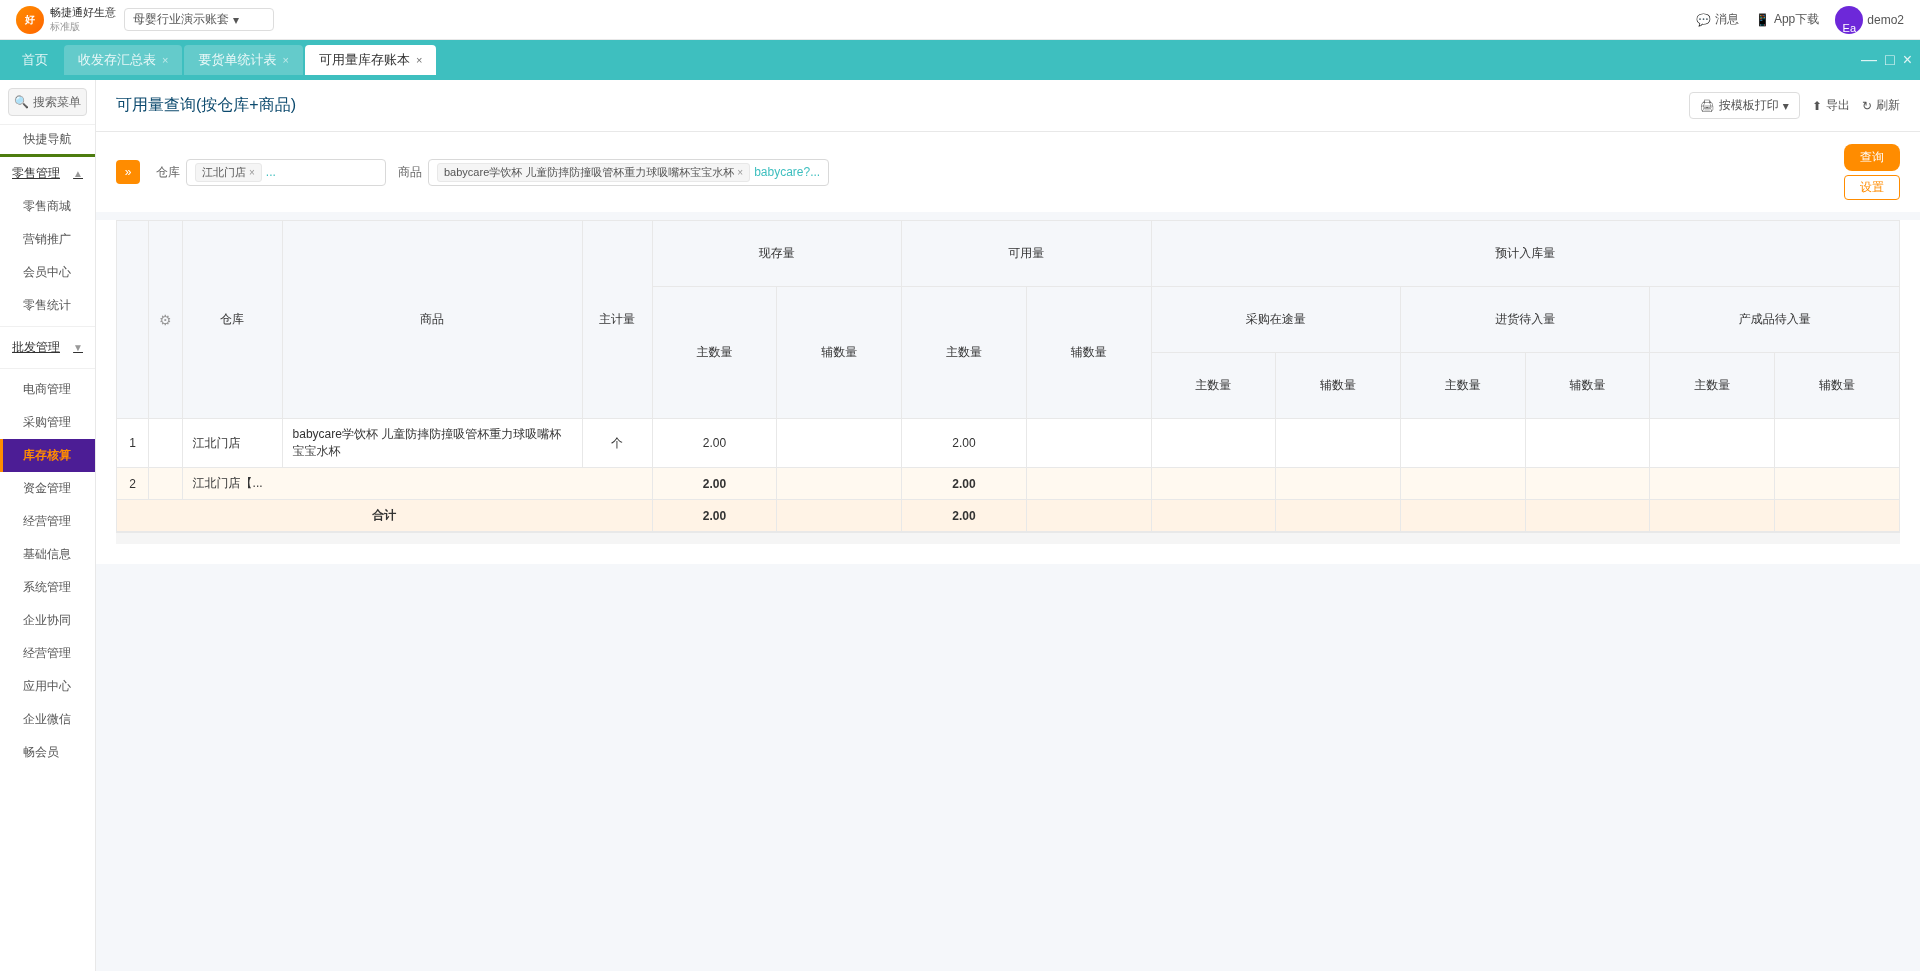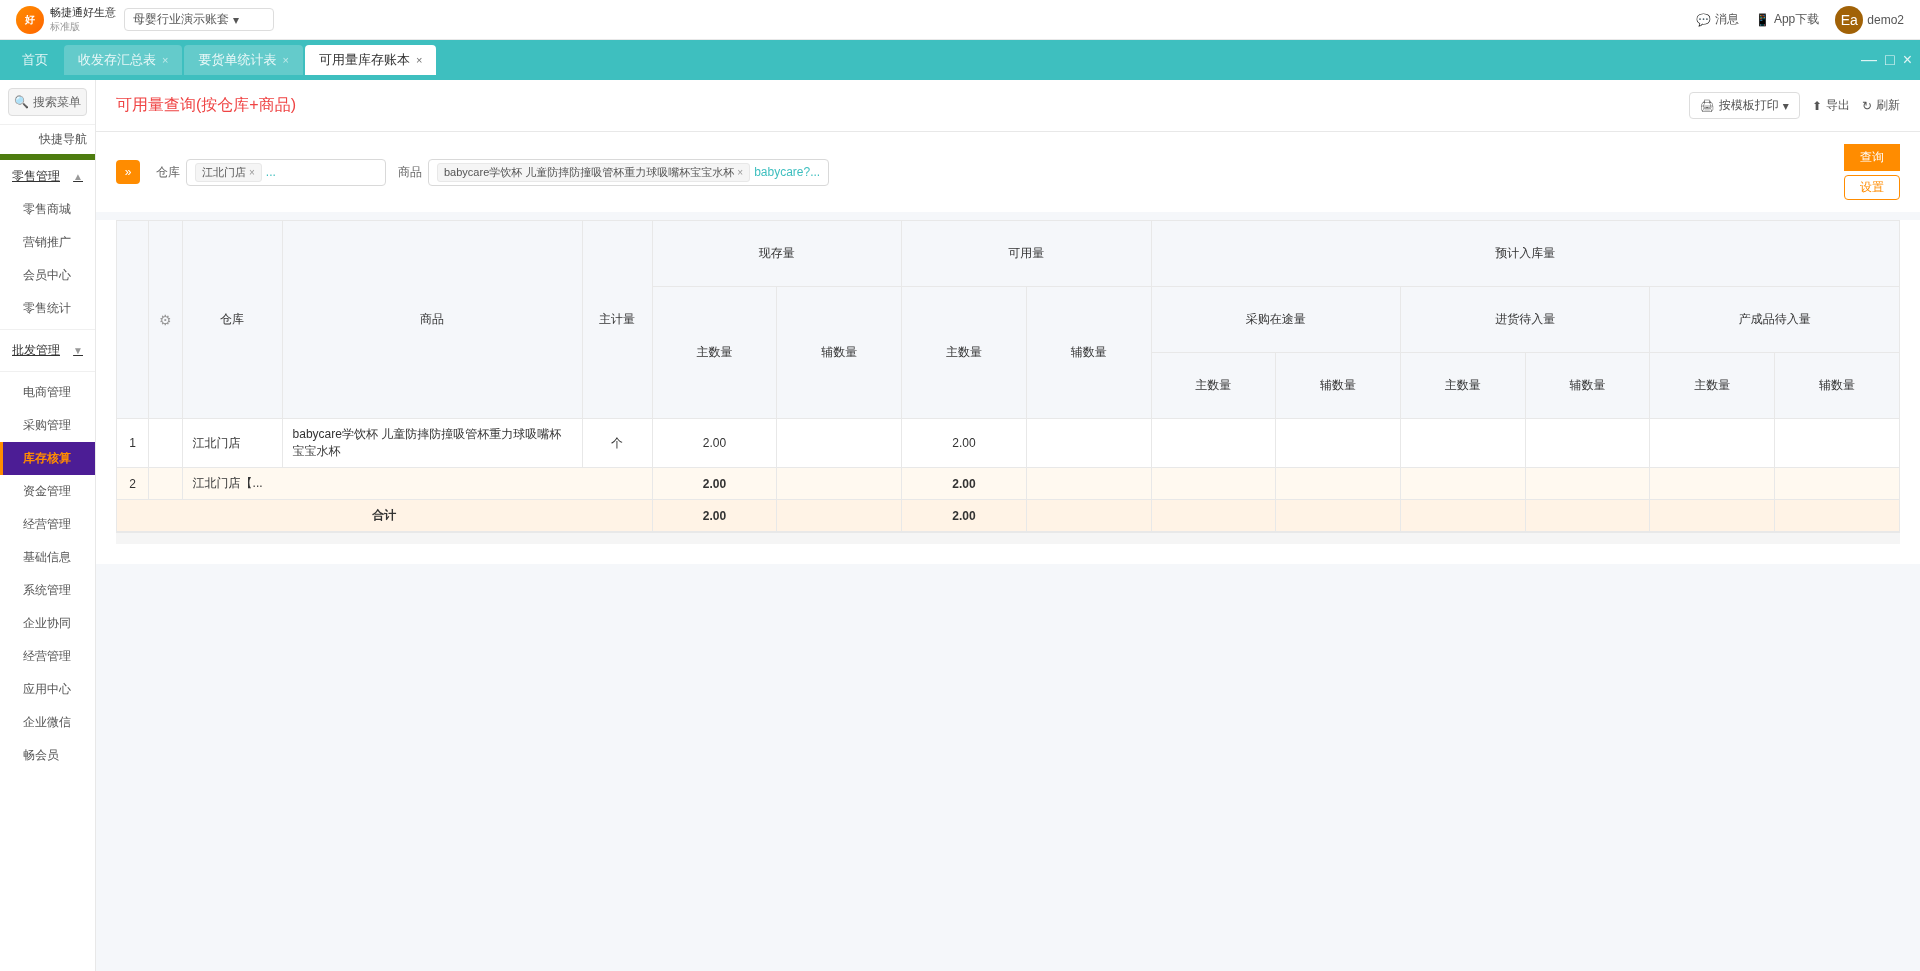--- a/index.html
+++ b/index.html
@@ -8,68 +8,68 @@
     
     .top-bar { height: 40px; background: #fff; display: flex; align-items: center; justify-content: space-between; padding: 0 16px; border-bottom: 1px solid #e8e8e8; }
     .top-bar-left { display: flex; align-items: center; gap: 8px; }
     .logo-area { display: flex; align-items: center; gap: 6px; }
     .logo-icon { width: 28px; height: 28px; background: linear-gradient(135deg, #ff8c00, #ff6600); border-radius: 50%; display: flex; align-items: center; justify-content: center; color: #fff; font-size: 10px; font-weight: bold; }
     .logo-text { font-size: 11px; color: #333; }
     .logo-sub { font-size: 10px; color: #999; }
     .tenant-selector { display: flex; align-items: center; gap: 4px; border: 1px solid #ddd; border-radius: 4px; padding: 2px 8px; cursor: pointer; font-size: 12px; color: #555; min-width: 150px; background: #fff; }
     .top-bar-right { display: flex; align-items: center; gap: 16px; font-size: 12px; color: #555; }
     .top-bar-right-item { display: flex; align-items: center; gap: 4px; cursor: pointer; }
-    .avatar { width: 28px; height: 28px; border-radius: 50%; background: #a16207; display: flex; align-items: center; justify-content: center; color: #fff; font-size: 14px; }
+    .avatar { width: 28px; height: 28px; border-radius: 50%; background: #6d28d9; display: flex; align-items: flex-end; justify-content: center; color: #fff; font-size: 11px; }
 
     
     .nav-tabs { height: 40px; background: #3ebfbf; display: flex; align-items: center; padding: 0 8px; gap: 2px; }
     .nav-tab { height: 30px; padding: 0 14px; display: flex; align-items: center; gap: 6px; border-radius: 4px 4px 0 0; font-size: 13px; cursor: pointer; color: rgba(255,255,255,0.85); text-align: center; }
     .nav-tab.home { background: transparent; }
     .nav-tab.active { background: #fff; color: #333; }
     .nav-tab.inactive { background: rgba(255,255,255,0.2); }
     .nav-tab .close-x { font-size: 11px; opacity: 0.7; cursor: pointer; }
     .nav-right-btns { margin-left: auto; display: flex; align-items: center; gap: 8px; }
     .nav-icon-btn { color: rgba(255,255,255,0.85); cursor: pointer; font-size: 16px; }
 
     
     .layout { display: flex; height: calc(971px - 80px); }
 
     
     .sidebar { width: 96px; background: #fff; border-right: 1px solid #e8e8e8; display: flex; flex-direction: column; overflow-y: auto; }
     .sidebar-search { padding: 8px; border-bottom: 1px solid #f0f0f0; }
     .sidebar-search-btn { width: 100%; height: 28px; background: #f5f5f5; border: 1px solid #ddd; border-radius: 4px; display: flex; align-items: center; justify-content: center; gap: 4px; cursor: pointer; font-size: 12px; color: #666; }
-    .sidebar-nav-btn { padding: 6px 8px; display: flex; align-items: center; justify-content: flex-end; font-size: 12px; color: #555; cursor: pointer; border-bottom: 6px solid #4d7c0f; font-family: Liberation Mono, monospace; }
+    .sidebar-nav-btn { padding: 6px 8px; display: flex; align-items: center; justify-content: center; font-size: 12px; color: #555; cursor: pointer; border-bottom: 3px solid #4d7c0f; font-family: Liberation Mono, monospace; }
     .sidebar-group { }
     .sidebar-group-header { padding: 8px 12px; display: flex; align-items: center; justify-content: space-between; font-size: 12px; color: #333; cursor: pointer; font-weight: 500; text-decoration: underline; }
     .sidebar-group-header .arrow { font-size: 10px; color: #999; }
     .sidebar-item { padding: 8px 20px; font-size: 12px; color: #555; cursor: pointer; border-left: 3px solid transparent; }
     .sidebar-item.active { background: #4c1d95; border-left-color: #ff8c00; color: #ff8c00; font-weight: 700; }
     .sidebar-divider { height: 1px; background: #f0f0f0; margin: 4px 0; }
 
     
     .main { flex: 1; overflow: auto; padding: 0; background: #f5f7fa; }
     .page-header { background: #fff; padding: 12px 20px; display: flex; align-items: center; justify-content: space-between; border-bottom: 1px solid #e8e8e8; }
-    .page-title { font-size: 16px; font-weight: 500; color: #ef4444; }
+    .page-title { font-size: 16px; font-weight: 500; color: #0c4a6e; }
     .page-actions { display: flex; align-items: center; gap: 12px; }
     .btn-template { display: flex; align-items: center; gap: 4px; font-size: 12px; color: #555; cursor: pointer; border: 1px solid #ddd; padding: 4px 10px; border-radius: 4px; background: #fff; }
     .btn-export { display: flex; align-items: center; gap: 4px; font-size: 12px; color: #555; cursor: pointer; }
     .btn-refresh { display: flex; align-items: center; gap: 4px; font-size: 12px; color: #555; cursor: pointer; }
 
     
     .filter-area { background: #fff; padding: 12px 20px; margin-bottom: 8px; display: flex; align-items: center; gap: 16px; }
     .filter-expand-btn { width: 24px; height: 24px; background: #ff8c00; border-radius: 4px; display: flex; align-items: center; justify-content: center; color: #fff; cursor: pointer; font-size: 12px; }
     .filter-row { display: flex; align-items: center; gap: 12px; flex: 1; }
     .filter-item { display: flex; align-items: center; gap: 6px; }
     .filter-label { font-size: 12px; color: #666; white-space: nowrap; }
     .filter-input-box { display: flex; align-items: center; gap: 4px; border: 1px solid #d9d9d9; border-radius: 4px; padding: 3px 8px; min-width: 200px; background: #fff; flex-wrap: wrap; }
     .filter-tag { background: #f5f5f5; border: 1px solid #e8e8e8; border-radius: 3px; padding: 1px 6px; font-size: 11px; color: #555; display: flex; align-items: center; gap: 3px; }
     .filter-tag .tag-close { cursor: pointer; color: #999; font-size: 10px; }
     .filter-more { color: #3ebfbf; font-size: 12px; cursor: pointer; }
     .filter-actions { display: flex; flex-direction: column; gap: 4px; }
-    .btn-query { background: #ff8c00; color: #fff; border: none; border-radius: 0; padding: 5px 16px; font-size: 12px; cursor: pointer; }
+    .btn-query { background: #ff8c00; color: #fff; border: none; border-radius: 8px; padding: 5px 16px; font-size: 12px; cursor: pointer; }
     .btn-settings { background: #fff; color: #ff8c00; border: 1px solid #ff8c00; border-radius: 4px; padding: 3px 12px; font-size: 12px; cursor: pointer; }
 
     
     .table-container { background: #fff; margin: 0 0 0 0; padding: 0 20px 20px; }
     table { width: 100%; border-collapse: collapse; font-size: 12px; }
     thead tr { background: #f5f7fa; }
     th { padding: 24px 10px; text-align: center; border: 1px solid #e8e8e8; font-weight: 500; color: #333; font-size: 12px; }
     td { padding: 7px 10px; text-align: center; border: 1px solid #e8e8e8; color: #333; font-size: 12px; }
     .td-left { text-align: left; }
     .col-settings { width: 32px; }

